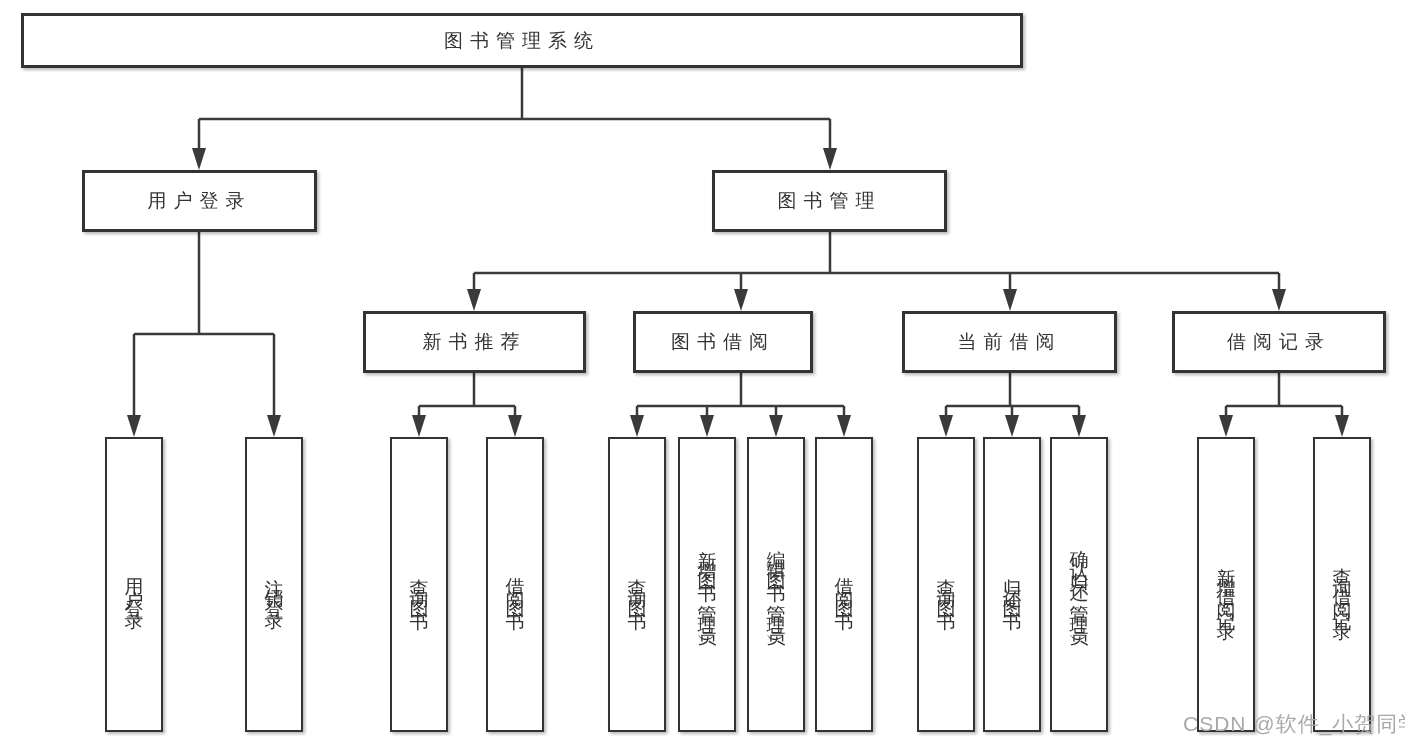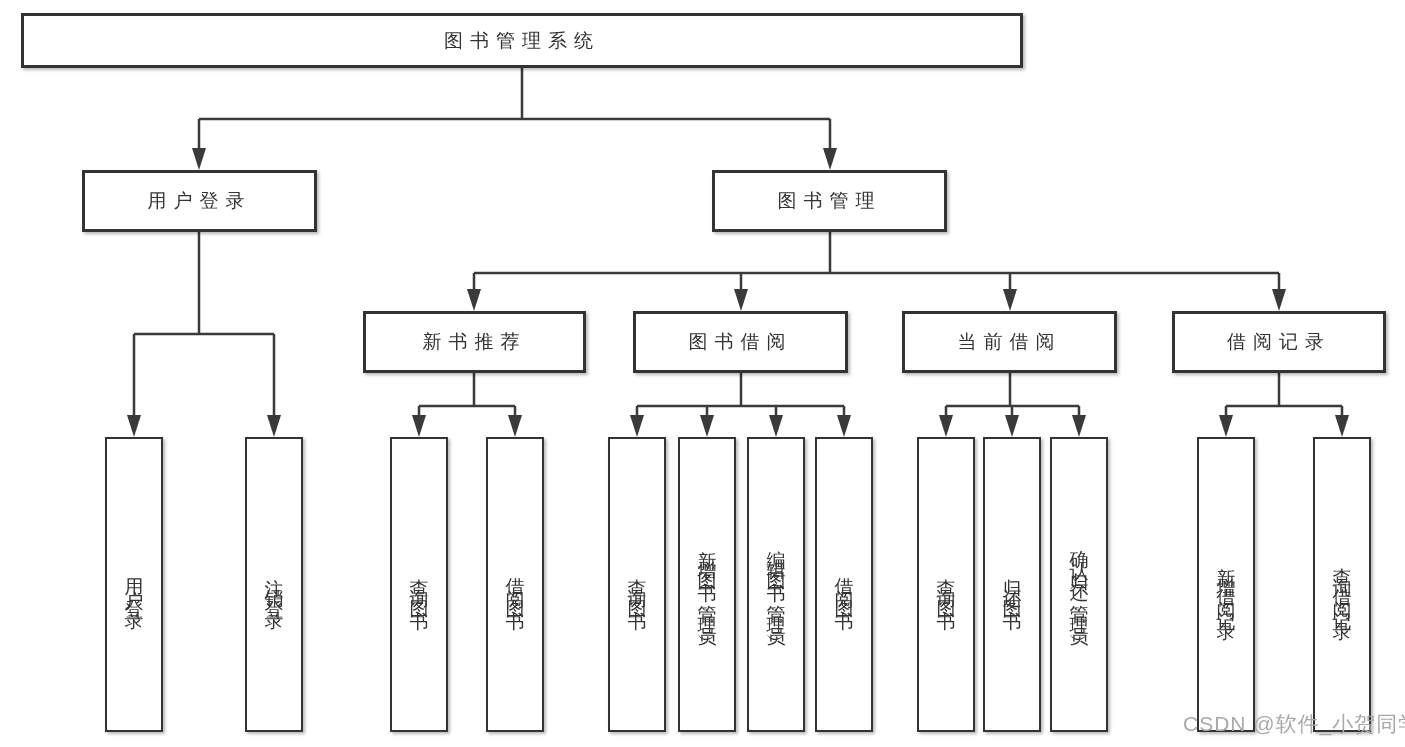--- a/index.html
+++ b/index.html
@@ -48,21 +48,21 @@
     font-size: 19px;
     letter-spacing: 11px;
     white-space: nowrap;
     color: #333333;
   }
   
   .n-root   { left: 21px;  top: 13px;  width: 1002px; height: 55px; }
   .n-l2a    { left: 82px;  top: 170px; width: 235px;  height: 62px; }
   .n-l2b    { left: 712px; top: 170px; width: 235px;  height: 62px; }
   .n-l3a    { left: 363px; top: 311px; width: 223px;  height: 62px; }
-  .n-l3b    { left: 633px; top: 311px; width: 215px;  height: 62px; }
+  .n-l3b    { left: 633px; top: 311px; width: 180px;  height: 62px; }
   .n-l3c    { left: 902px; top: 311px; width: 215px;  height: 62px; text-align: right; }
   .n-l3d    { left: 1172px;top: 311px; width: 214px;  height: 62px; align-items: center; }
   
   .leaf { top: 437px; width: 58px; height: 295px; }
   .n-f0  { left: 105px; }
   .n-f1  { left: 245px; }
   .n-f2  { left: 390px; }
   .n-f3  { left: 486px; }
   .n-f4  { left: 608px; }
   .n-f5  { left: 678px; }

